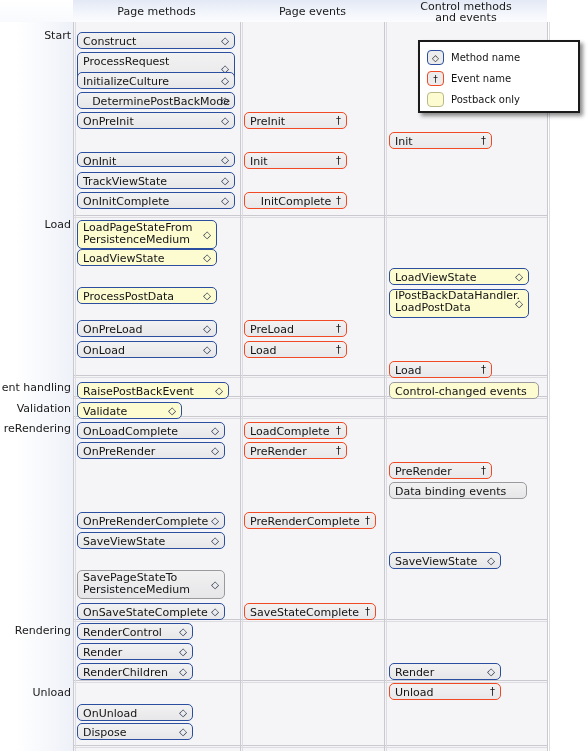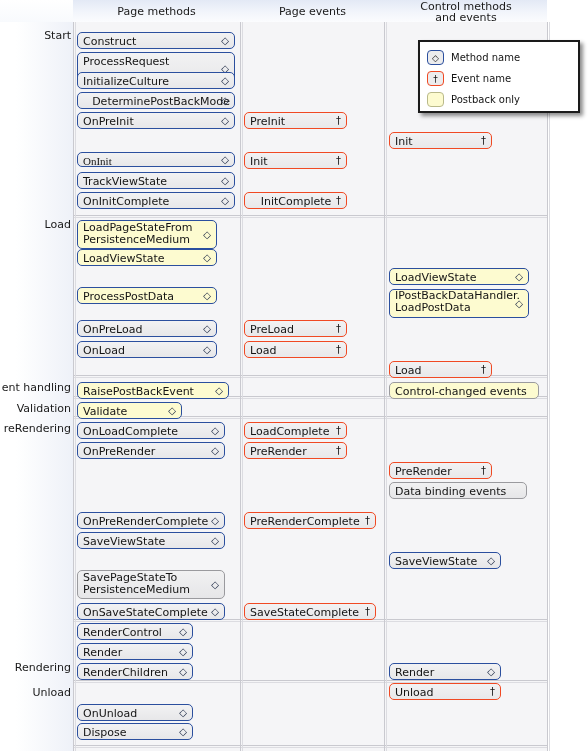--- a/index.html
+++ b/index.html
@@ -232,31 +232,31 @@
       <div class="vline double" style="left: 240px;"></div>
       <div class="vline double" style="left: 384px;"></div>
       <div class="vline double" style="left: 547px;"></div>
     </div>
   <div id="stagelabels">
       <div class="stagelabel" style="top: 30px;">Start</div>
       <div class="stagelabel" style="top: 219px;">Load</div>
       <div class="stagelabel" style="top: 382px;">ent handling</div>
       <div class="stagelabel" style="top: 403px;">Validation</div>
       <div class="stagelabel" style="top: 423px;">reRendering</div>
-      <div class="stagelabel" style="top: 662px;">Rendering</div>
+      <div class="stagelabel" style="top: 625px;">Rendering</div>
       <div class="stagelabel" style="top: 687px;">Unload</div>
     </div>
 
   <div id="col-page-methods">
       <div class="node method" style="left: 77px; top: 32px; width: 158px; height: 17px;"><span>Construct</span><span class="sym">◇</span></div>
       <div class="node method" style="left: 77px; top: 52px; width: 158px; height: 33px;"><span>ProcessRequest</span><span class="sym">◇</span></div>
       <div class="node method" style="left: 77px; top: 72px; width: 158px; height: 17px;"><span>InitializeCulture</span><span class="sym">◇</span></div>
       <div class="node method" style="left: 77px; top: 92px; width: 158px; height: 17px; text-align: right;"><span>DeterminePostBackMode</span><span class="sym">◇</span></div>
       <div class="node method" style="left: 77px; top: 112px; width: 158px; height: 17px;"><span>OnPreInit</span><span class="sym">◇</span></div>
-      <div class="node method" style="left: 77px; top: 152px; width: 158px; height: 15px; font-family: Liberation Serif, serif;"><span>OnInit</span><span class="sym">◇</span></div>
+      <div class="node method" style="left: 77px; top: 152px; width: 158px; height: 15px;"><span>OnInit</span><span class="sym">◇</span></div>
       <div class="node method" style="left: 77px; top: 172px; width: 158px; height: 17px;"><span>TrackViewState</span><span class="sym">◇</span></div>
       <div class="node method" style="left: 77px; top: 192px; width: 158px; height: 17px;"><span>OnInitComplete</span><span class="sym">◇</span></div>
       <div class="node method postback two" style="left: 77px; top: 220px; width: 140px; height: 29px; line-height: 12px; padding-top: 1px;"><span>LoadPageStateFrom
 PersistenceMedium</span><span class="sym">◇</span></div>
       <div class="node method postback" style="left: 77px; top: 249px; width: 140px; height: 17px;"><span>LoadViewState</span><span class="sym">◇</span></div>
       <div class="node method postback" style="left: 77px; top: 287px; width: 140px; height: 17px;"><span>ProcessPostData</span><span class="sym">◇</span></div>
       <div class="node method" style="left: 77px; top: 320px; width: 140px; height: 17px;"><span>OnPreLoad</span><span class="sym">◇</span></div>
       <div class="node method" style="left: 77px; top: 341px; width: 140px; height: 17px;"><span>OnLoad</span><span class="sym">◇</span></div>
       <div class="node method postback" style="left: 77px; top: 382px; width: 152px; height: 17px;"><span>RaisePostBackEvent</span><span class="sym">◇</span></div>
       <div class="node method postback" style="left: 77px; top: 402px; width: 105px; height: 17px;"><span>Validate</span><span class="sym">◇</span></div>

